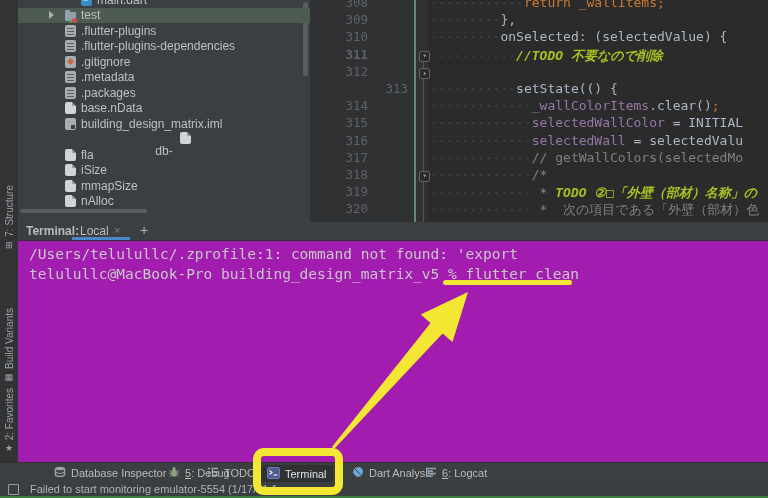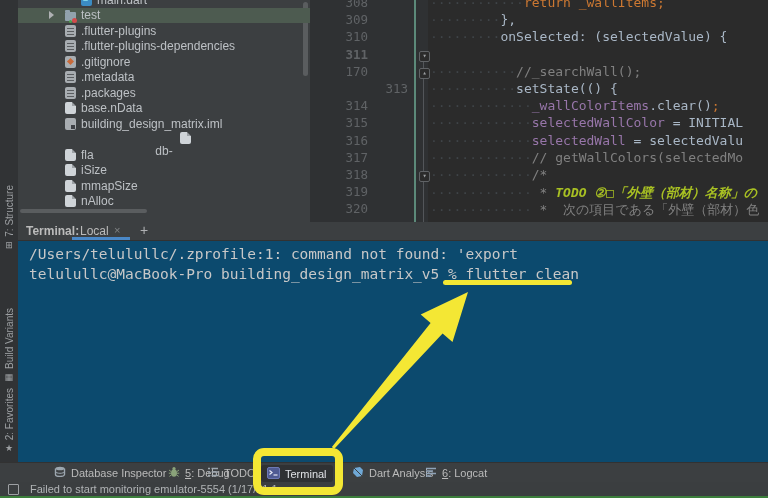--- a/index.html
+++ b/index.html
@@ -40,21 +40,21 @@
   .lnum{position:absolute;left:0;width:58px;text-align:right;font:12.5px "DejaVu Sans Mono",monospace;color:#606366;}
   .code-line{position:absolute;left:120px;white-space:pre;font:13px "DejaVu Sans Mono",monospace;color:#a9b7c6;}
   .code-line .ws{color:#3f4448;}
   .code-line .kw{color:#cc7832;}
   .code-line .field{color:#9876aa;}
   .code-line .comment{color:#808080;}
   .code-line .todo{color:#a8c023;font-style:italic;font-weight:bold;}
   .code-line .plain{color:#a9b7c6;}
   .fold-marker{position:absolute;left:109px;width:9px;height:9px;border:1px solid #606366;border-radius:2px;background:#2b2b2b;color:#9da0a3;font:7px "DejaVu Sans Mono",monospace;line-height:8px;text-align:center;}
   
-  .terminal{position:absolute;left:18px;top:222px;width:750px;height:240px;background:#0c4a6e;}
+  .terminal{position:absolute;left:18px;top:222px;width:750px;height:240px;background:#a21caf;}
   .term-tabs{position:absolute;left:0;top:0;width:750px;height:18px;background:#3c3f41;border-bottom:1px solid #323232;font-size:12px;}
   .term-title{position:absolute;left:8px;top:2px;font-weight:bold;color:#bbbbbb;}
   .term-tab{position:absolute;left:62px;top:2px;color:#bbbbbb;}
   .term-tab-close{position:absolute;left:96px;top:2px;color:#7f8284;font-size:11px;}
   .term-tab-underline{position:absolute;left:54px;top:15px;width:58px;height:3px;background:#4a88c7;}
   .term-plus{position:absolute;left:122px;top:0px;color:#afb1b3;font-size:14px;}
   .term-line{position:absolute;left:11px;white-space:pre;font:14.5px "DejaVu Sans Mono",monospace;color:#c8c8c8;}
   
   .toolbar{position:absolute;left:0;top:462px;width:768px;height:20px;background:#3c3f41;border-top:1px solid #323232;z-index:3;}
   .tool{position:absolute;top:0;height:20px;display:flex;align-items:center;gap:5px;font-size:11px;color:#bbbbbb;white-space:nowrap;}
@@ -156,23 +156,23 @@
     <div class="vcs-line"></div>
     <div class="fold-line"></div>
   <div class="lnum" style="top: -5px;">308</div>
       <div class="code-line" style="top: -5px;"><span class="ws">············</span><span class="kw">return _wallItems;</span></div>
       <div class="lnum" style="top: 12.2px;">309</div>
       <div class="code-line" style="top: 12.2px;"><span class="ws">·········</span><span class="plain">},</span></div>
       <div class="lnum" style="top: 29.4px;">310</div>
       <div class="code-line" style="top: 29.4px;"><span class="ws">·········</span><span class="plain">onSelected: (selectedValue) {</span></div>
       <div class="lnum" style="top: 46.6px; font-weight: bold;">311</div>
       <div class="fold-marker" style="top: 50.6px;">▾</div>
-      <div class="lnum" style="top: 63.8px;">170</div>
+      <div class="code-line" style="top: 46.6px;"><span class="ws">···········</span><span class="todo">//TODO 不要なので削除</span></div>
+      <div class="lnum" style="top: 63.8px;">312</div>
       <div class="fold-marker" style="top: 67.8px;">▴</div>
-      <div class="code-line" style="top: 63.8px;"><span class="ws">···········</span><span class="comment">//_searchWall();</span></div>
       <div class="lnum" style="top: 81px; padding-left: 40px;">313</div>
       <div class="code-line" style="top: 81px;"><span class="ws">···········</span><span class="plain">setState(() {</span></div>
       <div class="lnum" style="top: 98.2px;">314</div>
       <div class="code-line" style="top: 98.2px;"><span class="ws">·············</span><span class="field">_wallColorItems</span><span class="plain">.clear()</span><span class="kw">;</span></div>
       <div class="lnum" style="top: 115.4px;">315</div>
       <div class="code-line" style="top: 115.4px;"><span class="ws">·············</span><span class="field">selectedWallColor</span><span class="plain"> = INITIAL</span></div>
       <div class="lnum" style="top: 132.6px;">316</div>
       <div class="code-line" style="top: 132.6px;"><span class="ws">·············</span><span class="field">selectedWall</span><span class="plain"> = selectedValu</span></div>
       <div class="lnum" style="top: 149.8px;">317</div>
       <div class="code-line" style="top: 149.8px;"><span class="ws">·············</span><span class="comment">// getWallColors(selectedMo</span></div>

